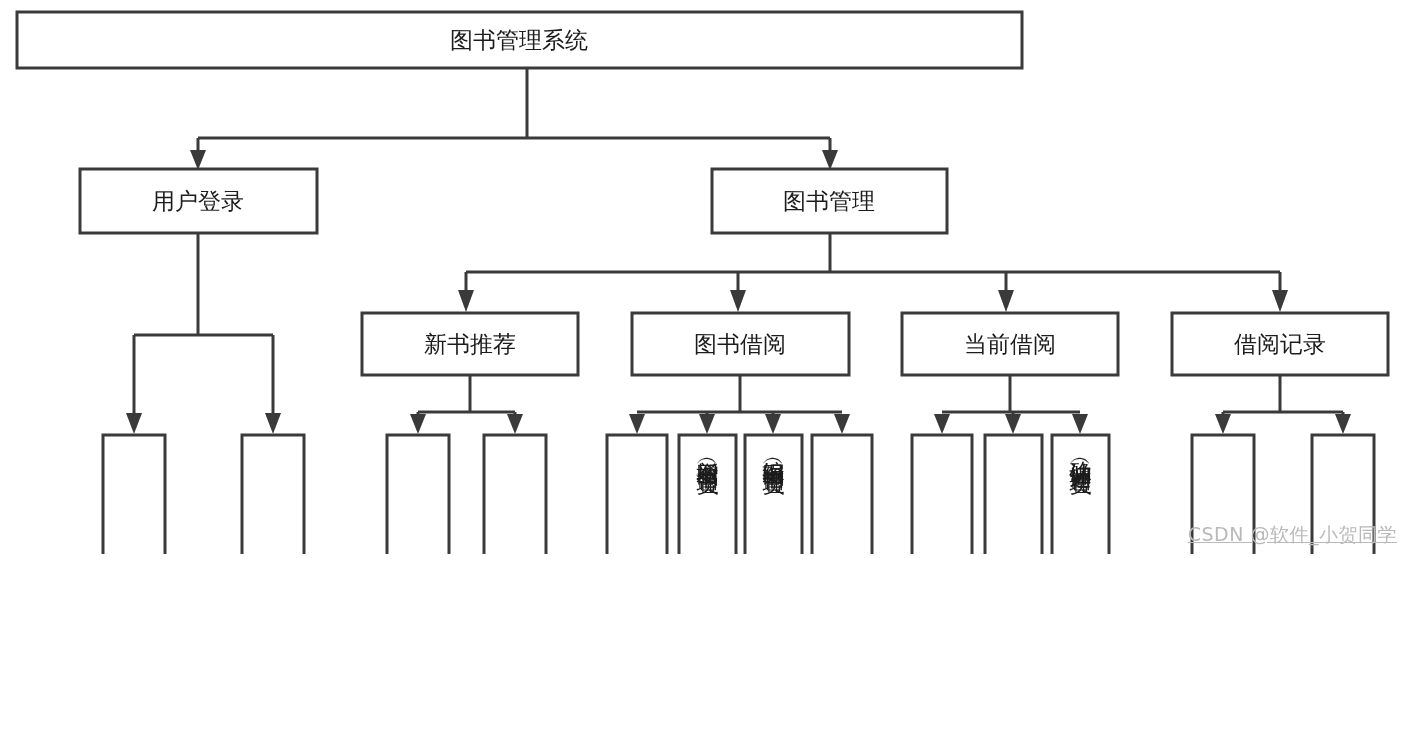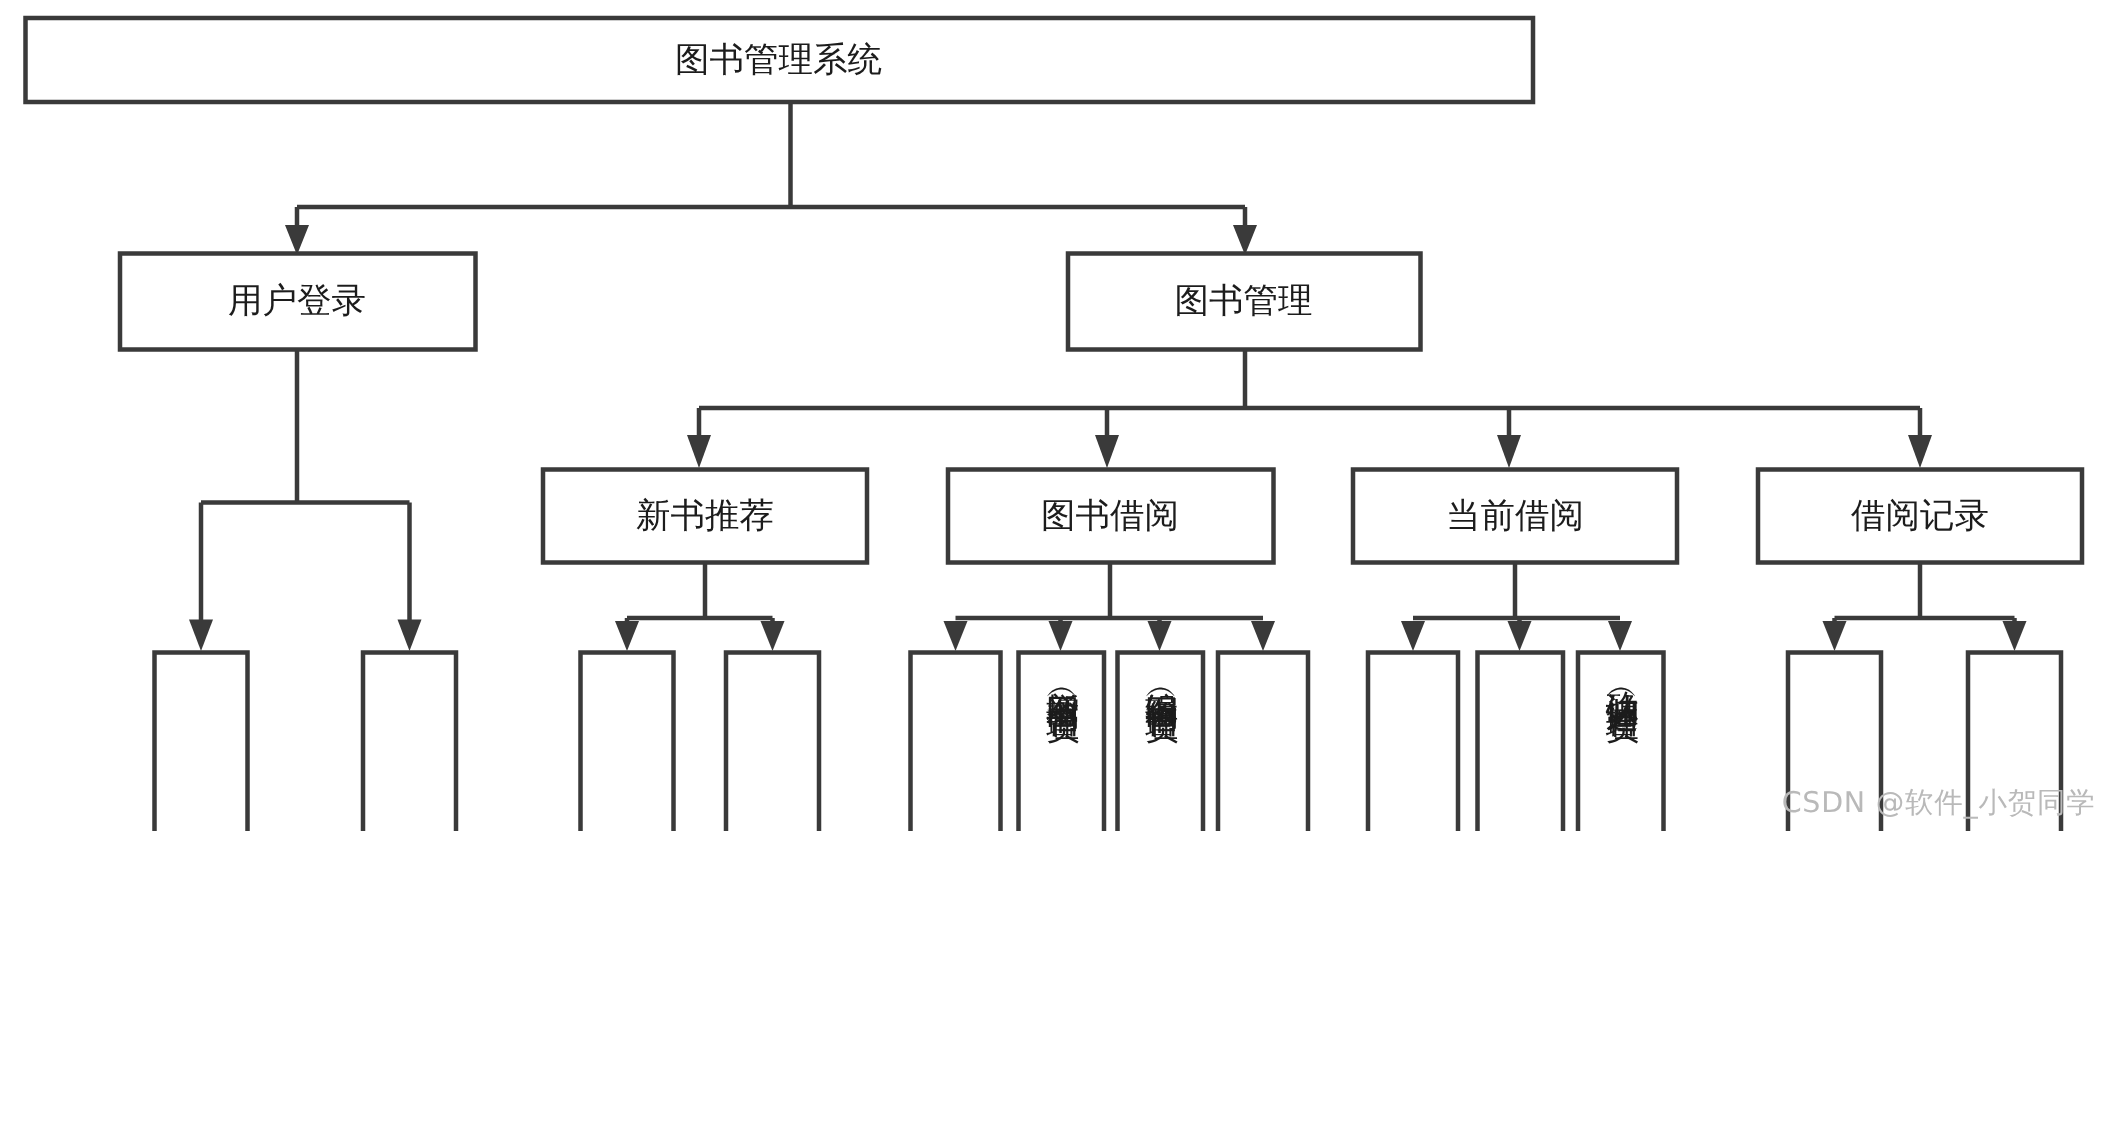--- a/index.html
+++ b/index.html
@@ -67,20 +67,21 @@
   }
   .watermark {
     position: absolute;
     right: 8px;
     bottom: 6px;
     font-family: "DejaVu Sans", "Liberation Sans", sans-serif;
     font-size: 19px;
     color: #b9b9b9;
     letter-spacing: 0.5px;
     white-space: nowrap;
+    text-decoration: underline;
   }
 </style>
 </head>
 <body>
 
 <div id="diagram-root">
 
   <svg class="diagram-canvas" viewBox="0 0 1405 747">
     <defs>
       <marker id="arrow" viewBox="0 0 12 14" refX="6" refY="13" markerWidth="12" markerHeight="14" orient="auto-start-reverse">

